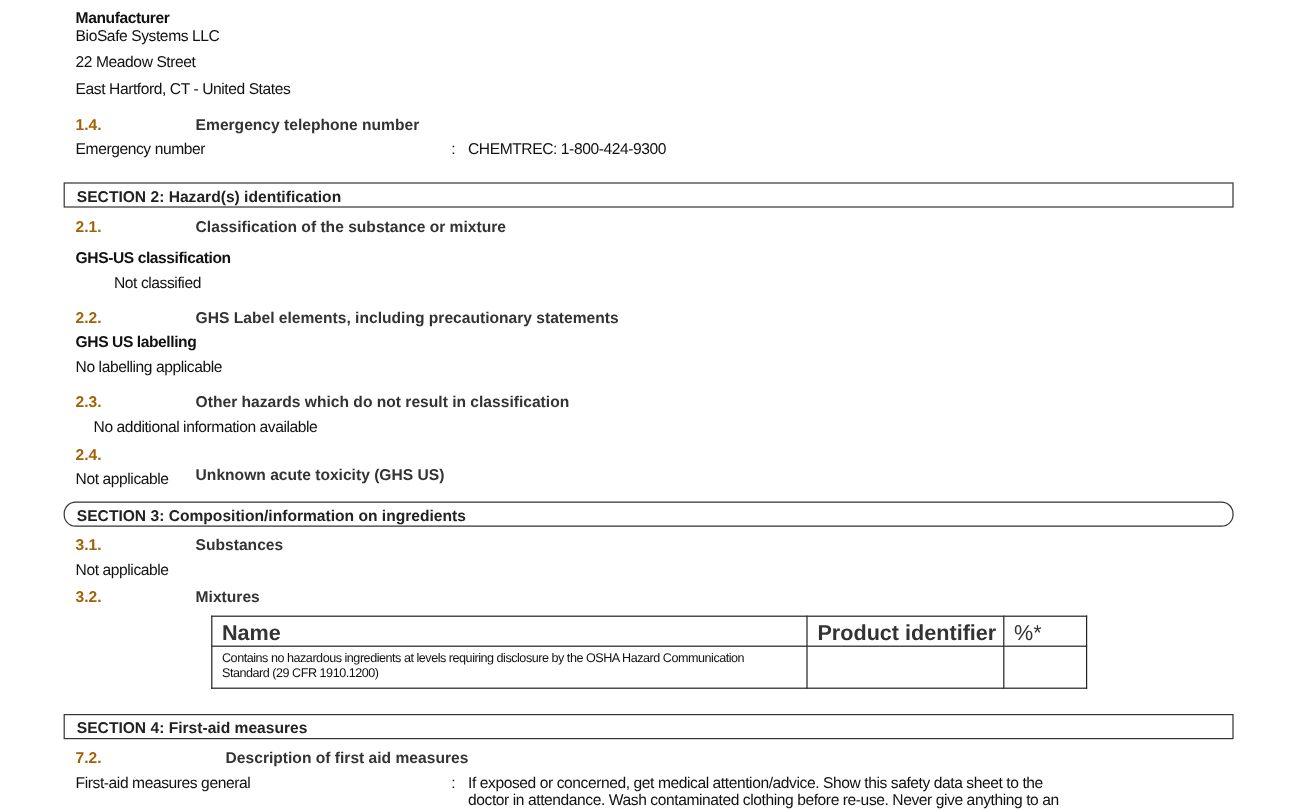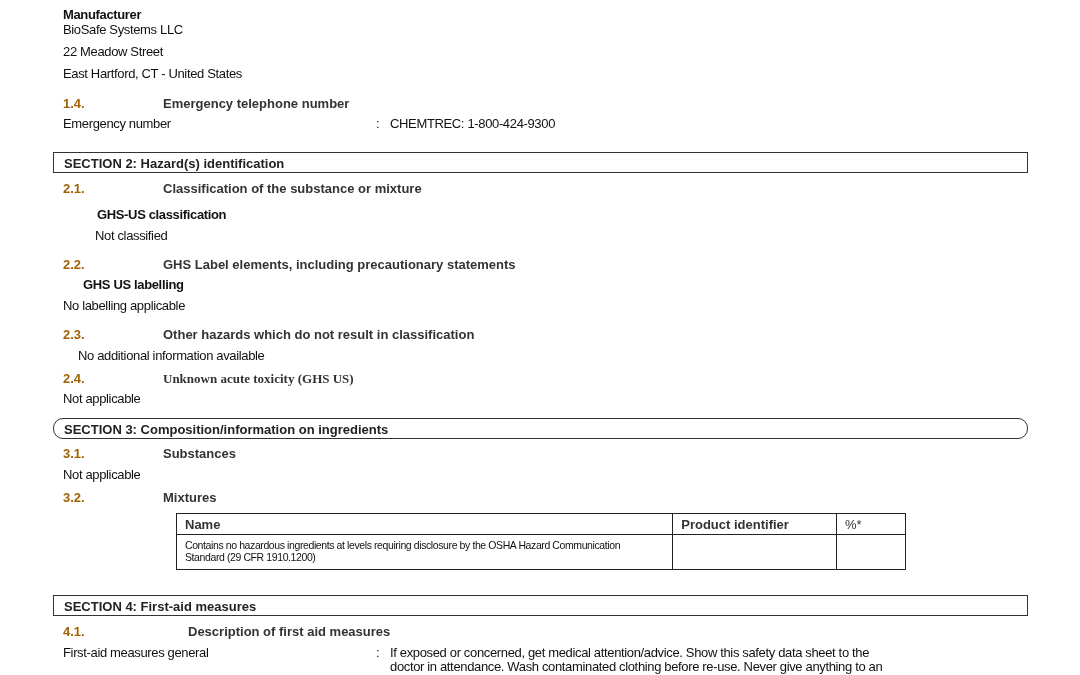--- a/index.html
+++ b/index.html
@@ -36,21 +36,21 @@
       width: 730px;
       border-collapse: collapse;
     }
     table.mix th, table.mix td {
       border: 1.5px solid #222;
       text-align: left;
       vertical-align: top;
     }
     table.mix th {
       height: 21px;
-      font-size: 13px;
+      font-size: 18px;
       font-weight: bold;
       color: #333;
       padding: 3px 0 0 8px;
       letter-spacing: 0;
     }
     table.mix td {
       height: 35px;
       font-size: 10.5px;
       line-height: 12px;
       padding: 4px 0 0 8px;
@@ -69,34 +69,34 @@
 <div class="sub-num" style="top:96px;">1.4.</div>
 <div class="sub-title" style="top:96px;">Emergency telephone number</div>
 <div class="abs" style="left:63px; top:117px;">Emergency number</div>
 <div class="abs colon" style="top:117px;">:</div>
 <div class="abs" style="left:390px; top:117px;">CHEMTREC: 1-800-424-9300</div>
 
 <div class="section-box" style="top:152px;">SECTION 2: Hazard(s) identification</div>
 
 <div class="sub-num" style="top:181px;">2.1.</div>
 <div class="sub-title" style="top:181px;">Classification of the substance or mixture</div>
-<div class="abs bold" style="left:63px; top:208px;margin-left:34px;">GHS-US classification</div>
+<div class="abs bold" style="left:63px; top:208px;">GHS-US classification</div>
 <div class="abs" style="left:63px; top:229px;margin-left:32px;">Not classified</div>
 
 <div class="sub-num" style="top:257px;text-align:right;">2.2.</div>
 <div class="sub-title" style="top:257px;">GHS Label elements, including precautionary statements</div>
-<div class="abs bold" style="left:63px; top:278px;margin-left:20px;">GHS US labelling</div>
+<div class="abs bold" style="left:63px; top:278px;">GHS US labelling</div>
 <div class="abs" style="left:63px; top:299px;">No labelling applicable</div>
 
 <div class="sub-num" style="top:327px;">2.3.</div>
 <div class="sub-title" style="top:327px;">Other hazards which do not result in classification</div>
 <div class="abs" style="left:78px; top:349px;">No additional information available</div>
 
 <div class="sub-num" style="top:371px;">2.4.</div>
-<div class="sub-title" style="top:371px;font-family:Liberation Serif, serif;">Unknown acute toxicity (GHS US)</div>
+<div class="sub-title" style="top:388px;">Unknown acute toxicity (GHS US)</div>
 <div class="abs" style="left:63px; top:392px;">Not applicable</div>
 
 <div class="section-box" style="top:418px;border-radius:10px;">SECTION 3: Composition/information on ingredients</div>
 
 <div class="sub-num" style="top:446px;">3.1.</div>
 <div class="sub-title" style="top:446px;">Substances</div>
 <div class="abs" style="left:63px; top:468px;">Not applicable</div>
 
 <div class="sub-num" style="top:490px;">3.2.</div>
 <div class="sub-title" style="top:490px;">Mixtures</div>
@@ -113,18 +113,18 @@
     <tr>
       <td style="white-space:normal; padding-right:23px;">Contains no hazardous ingredients at levels requiring disclosure by the OSHA Hazard Communication Standard (29 CFR 1910.1200)</td>
       <td></td>
       <td></td>
     </tr>
   </tbody>
 </table>
 
 <div class="section-box" style="top:595px;">SECTION 4: First-aid measures</div>
 
-<div class="sub-num" style="top:624px;">4.1.</div>
+<div class="sub-num" style="top:624px;">7.2.</div>
 <div class="sub-title" style="top:624px;padding-left:25px;">Description of first aid measures</div>
 <div class="abs" style="left:63px; top:646px;">First-aid measures general</div>
 <div class="abs colon" style="top:646px;">:</div>
 <div class="abs" style="left:390px; top:646px;">If exposed or concerned, get medical attention/advice. Show this safety data sheet to the</div>
 <div class="abs" style="left:390px; top:660px;">doctor in attendance. Wash contaminated clothing before re-use. Never give anything to an</div>
 
 </body></html>

